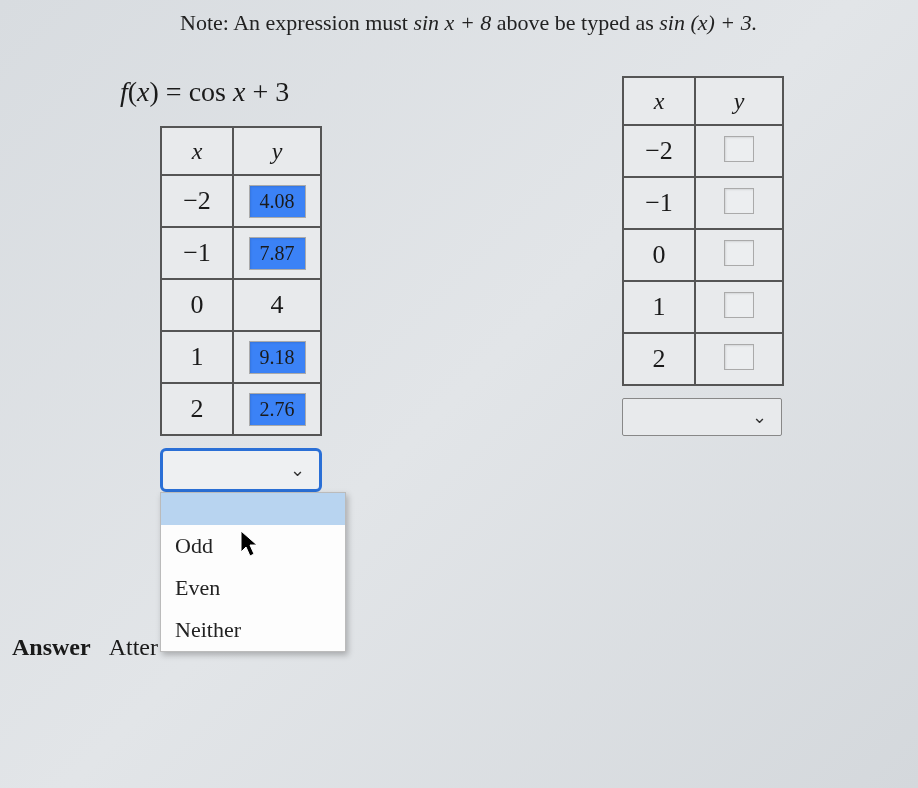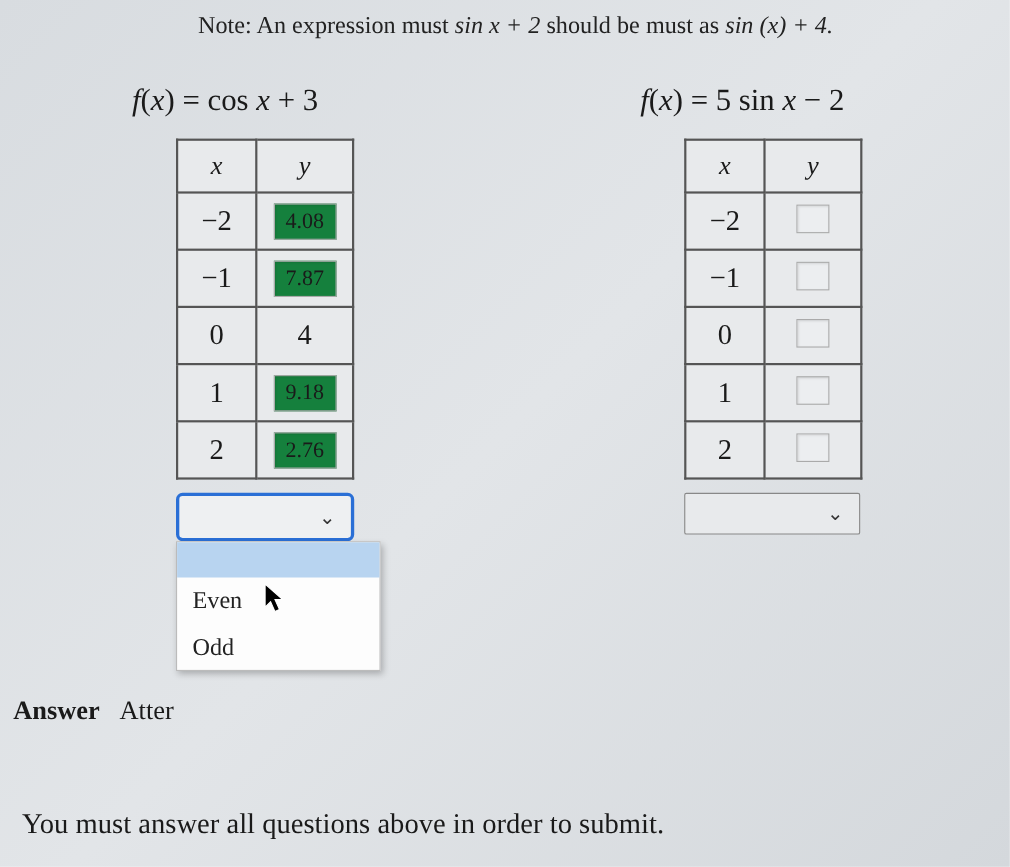--- a/index.html
+++ b/index.html
@@ -61,21 +61,21 @@
   }
   table.xy td.ycol {
     width: 88px;
     height: 52px;
     background: #e8eaec;
     padding: 4px;
   }
   .valbox {
     display: inline-block;
     border: 1px solid #aaa;
-    background: #15803d;
+    background: #3b82f6;
     padding: 4px 10px;
     font-size: 20px;
     box-shadow: inset 1px 1px 2px rgba(0,0,0,0.1);
     min-width: 46px;
   }
   .valbox.empty {
     background: #eceef0;
     color: rgba(0,0,0,0);
     min-width: 30px;
     height: 26px;
@@ -163,21 +163,21 @@
     margin-left: 40px;
     width: 162px;
   }
 </style>
 </head>
 <body>
 
 <div class="page">
 
   <div class="note">
-    <span>Note: An expression must </span><span class="math">sin x + 2</span><span> should be must as </span><span class="math">sin (x) + 4.</span>
+    <span>Note: An expression must </span><span class="math">sin x + 8</span><span> above be typed as </span><span class="math">sin (x) + 3.</span>
   </div>
 
   <div class="problems">
 
     <div class="problem">
       <div class="fn">
         <span class="it">f</span>(<span class="it">x</span>) = cos <span class="it">x</span> + 3
       </div>
       <table class="xy">
         <tbody>
@@ -207,30 +207,28 @@
         </tr>
       </tbody>
         </table>
 
       <div class="select-wrap">
         <div class="select-box">
           <span class="chev">⌄</span>
         </div>
         <div class="dropdown">
           <div class="opt blank"></div>
+          <div class="opt">Odd</div>
           <div class="opt">Even</div>
-          <div class="opt">Odd</div>
+          <div class="opt">Neither</div>
         </div>
       </div>
     </div>
 
     <div class="problem">
-      <div class="fn">
-        <span class="it">f</span>(<span class="it">x</span>) = 5 sin <span class="it">x</span> − 2
-      </div>
       <table class="xy">
         <tbody>
             <tr>
           <th>x</th>
           <th>y</th>
         </tr>
         <tr>
           <td class="xcol">−2</td>
           <td class="ycol"><span class="valbox empty"></span></td>
         </tr>
@@ -259,19 +257,18 @@
         </div>
       </div>
     </div>
 
   </div>
 
   <div class="answer-line">
     <b>Answer</b>&nbsp;&nbsp;&nbsp;<span>Atter</span>
   </div>
 
-  <div class="footnote">You must answer all questions above in order to submit.</div>
 
   <svg class="cursor" width="22" height="30" viewBox="0 0 22 30">
     <path d="M1 1 L1 22 L6 17 L10 26 L14 24 L10 15 L17 15 Z" fill="#000" stroke="#fff" stroke-width="1"></path>
   </svg>
 
 </div>
 
 </body></html>

